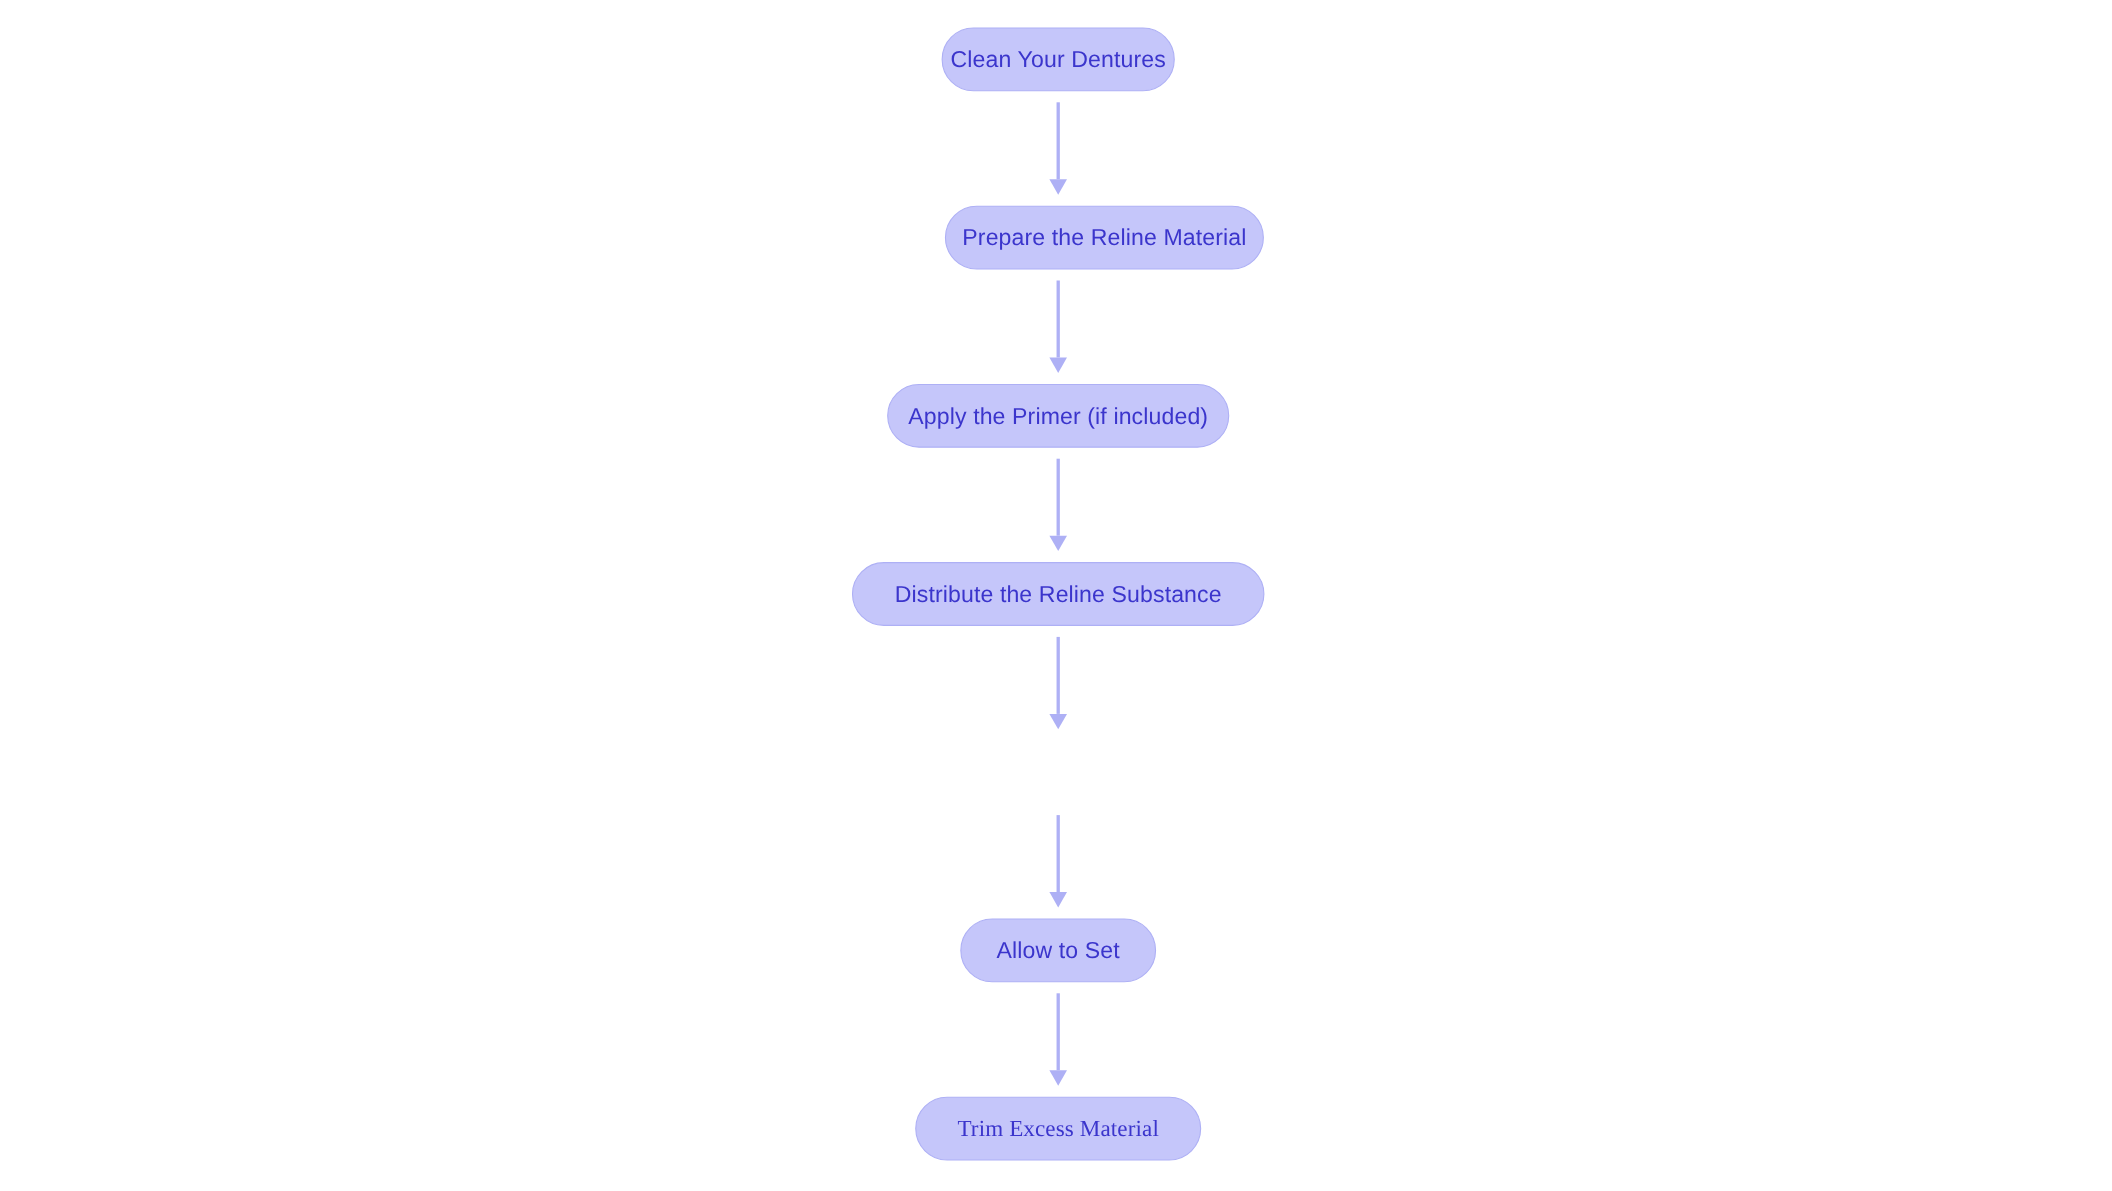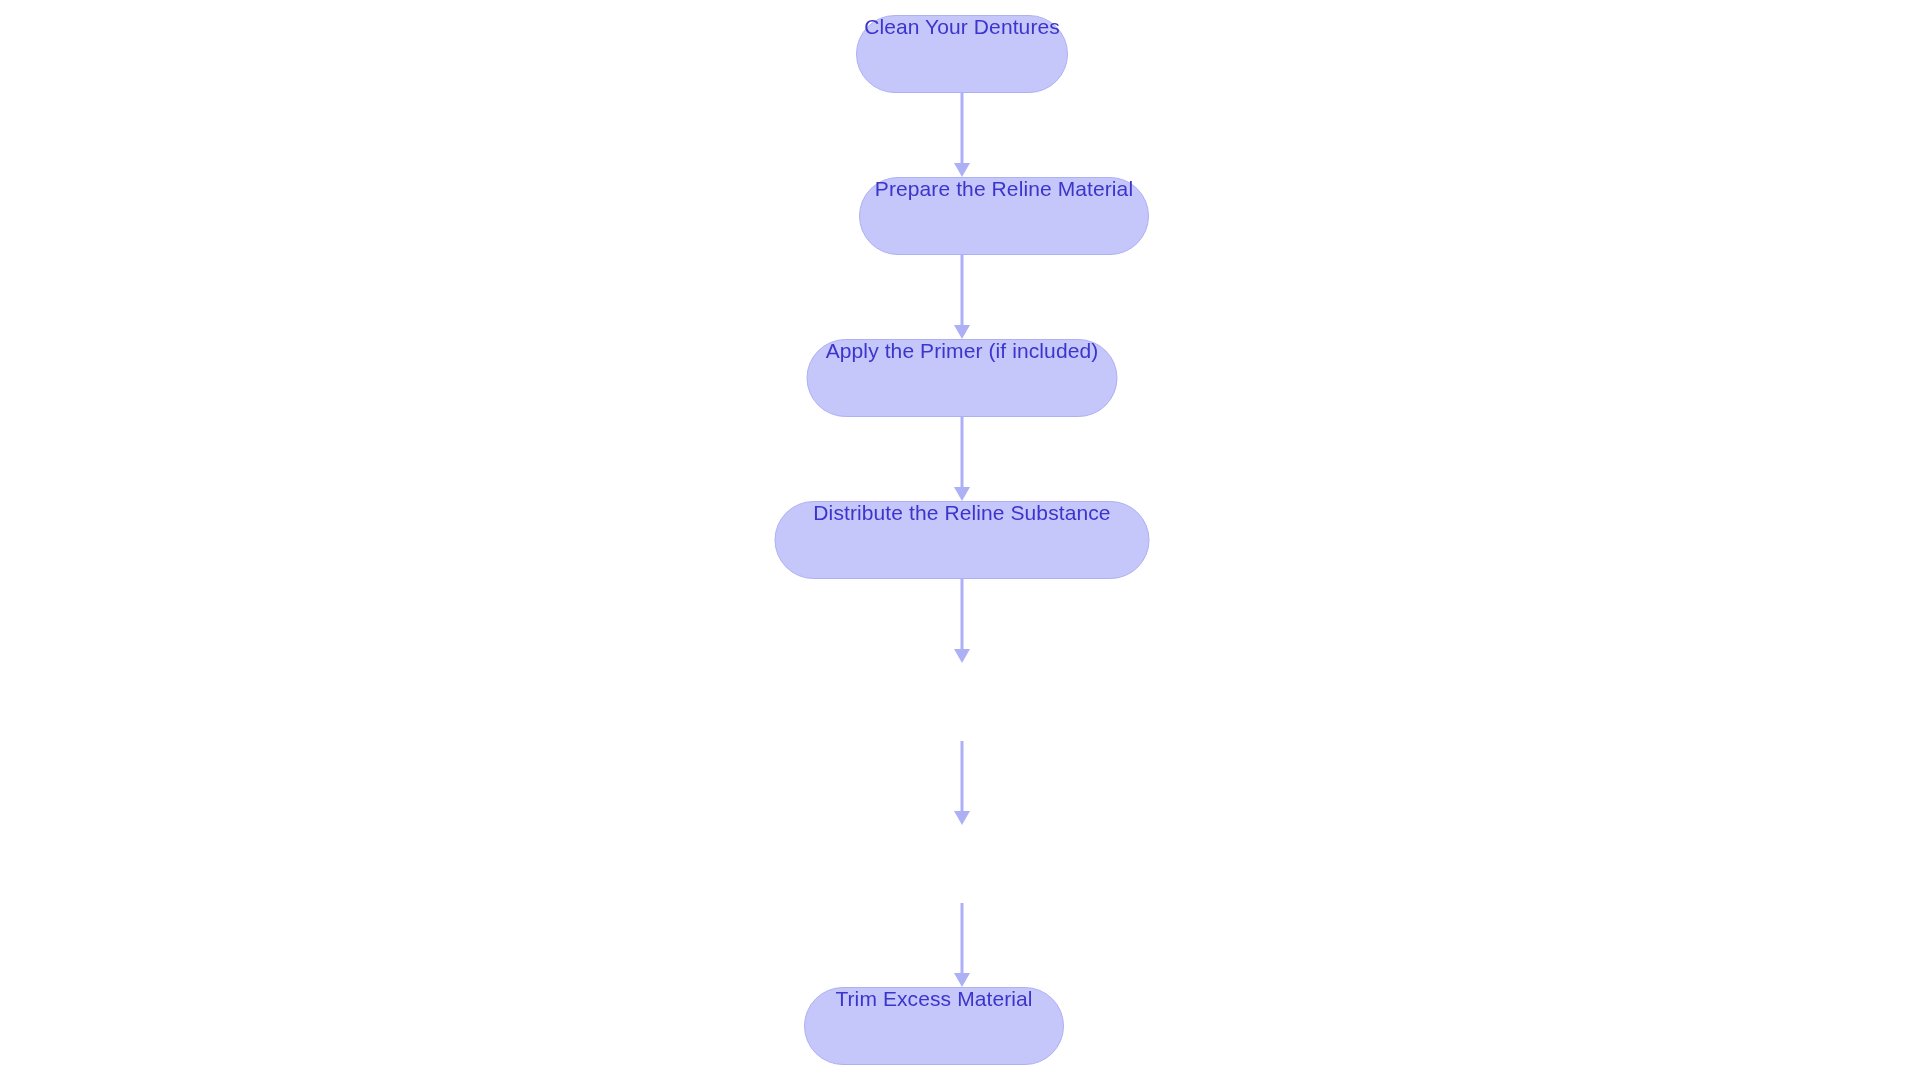--- a/index.html
+++ b/index.html
@@ -17,25 +17,26 @@
     position: relative;
     width: 1920px;
     height: 1083px;
     background: #ffffff;
   }
   .flow-node {
     position: absolute;
     box-sizing: border-box;
     transform: translate(-50%, -50%);
     display: flex;
+    align-items: center;
     justify-content: center;
     background: #c5c6fa;
     border: 1px solid #aeb0f5;
     border-radius: 40px;
-    height: 78px;
+    height: 58px;
     color: #3b35cc;
     font-family: "Liberation Sans", sans-serif;
     font-size: 21px;
     font-weight: 400;
     letter-spacing: 0.1px;
     white-space: nowrap;
     padding: 0 34px;
     line-height: 1;
   }
   .flow-node-label {
@@ -108,18 +109,21 @@
 
   <div class="flow-node" style="left:962px; top:378px; width:311px;">
     <span class="flow-node-label">Apply the Primer (if included)</span>
   </div>
 
   <div class="flow-node" style="left:962px; top:540px; width:375px;">
     <span class="flow-node-label">Distribute the Reline Substance</span>
   </div>
 
 
+  <div class="flow-node" style="left:962px; top:864px; width:178px;">
+    <span class="flow-node-label">Allow to Set</span>
+  </div>
 
-  <div class="flow-node" style="left:934px; top:1026px; width:260px;">
+  <div class="flow-node" style="left:962px; top:1026px; width:260px;font-family:Liberation Serif, serif;">
     <span class="flow-node-label">Trim Excess Material</span>
   </div>
 
 </div>
 
 </body></html>

